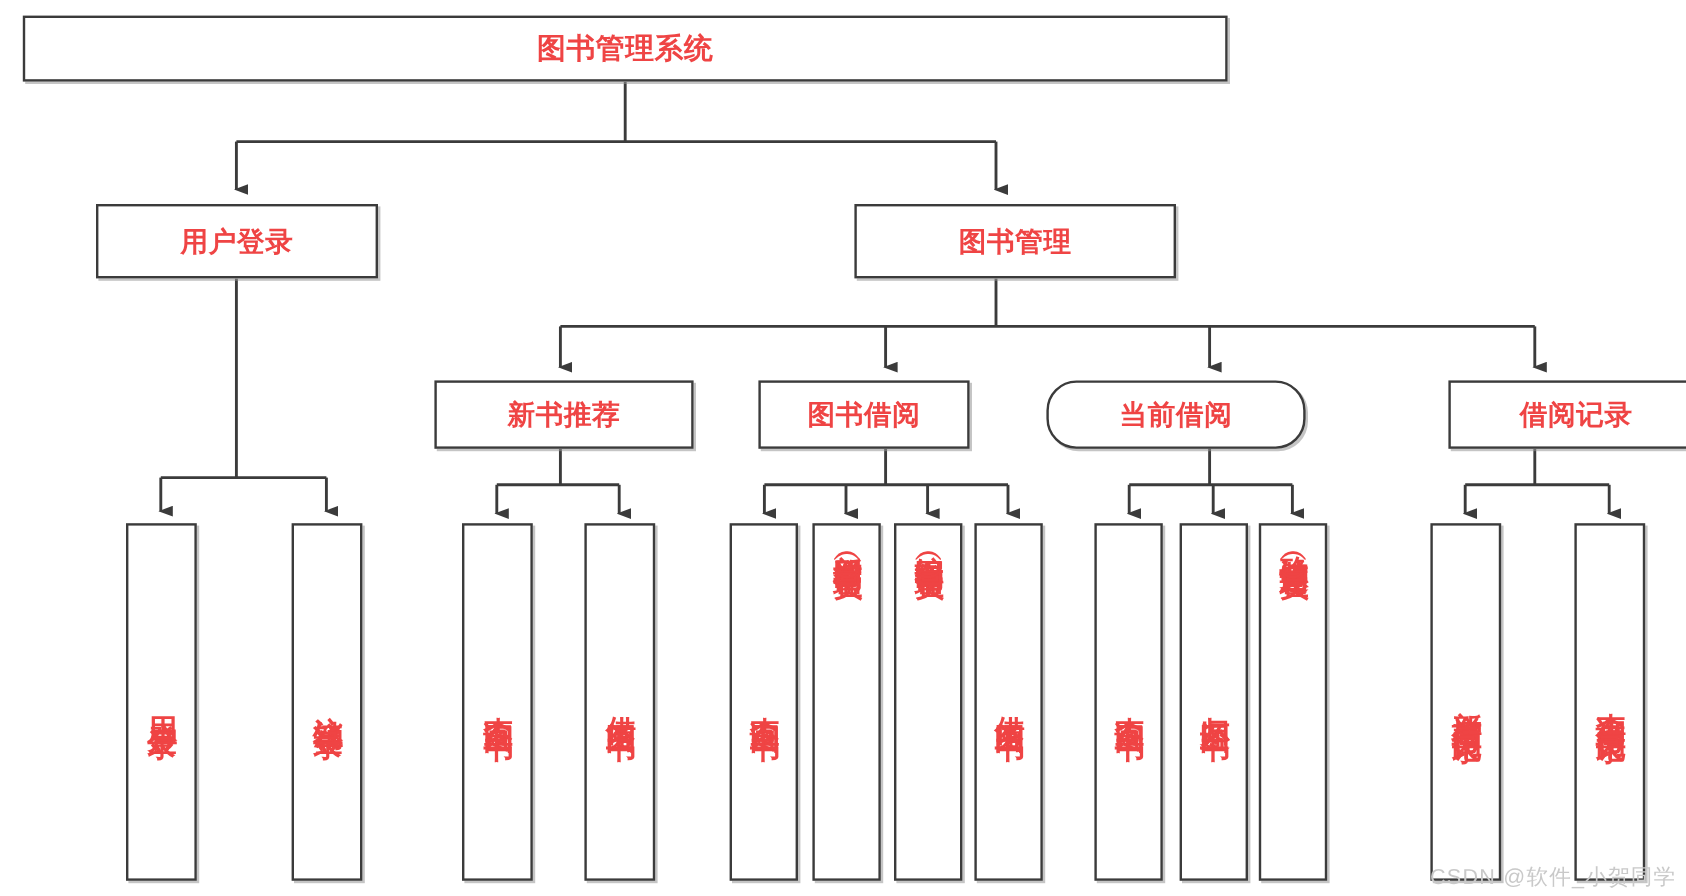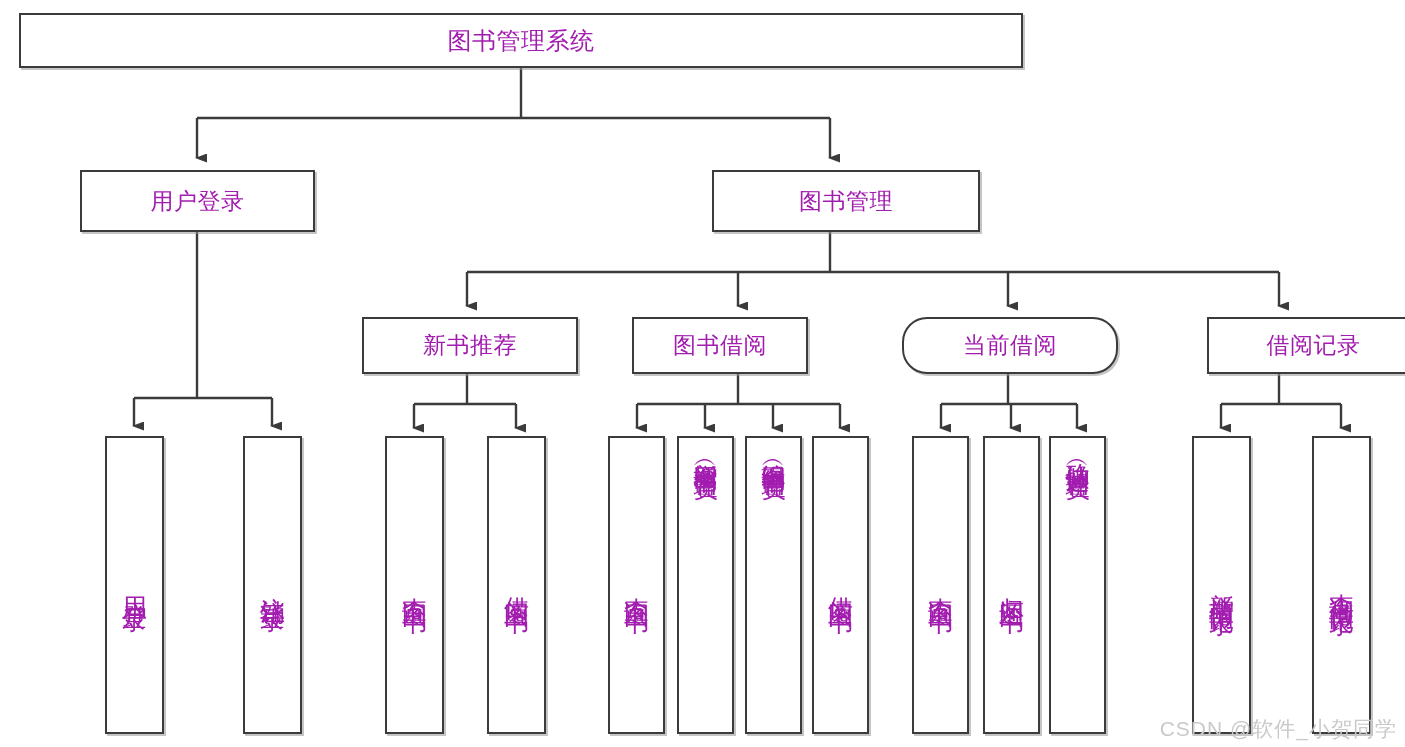--- a/index.html
+++ b/index.html
@@ -32,25 +32,26 @@
     box-sizing: border-box;
     background: #ffffff;
     border: 2px solid #3b3b3b;
     box-shadow: 2px 2px 0 0 rgba(150,150,150,0.55);
     display: flex;
     align-items: center;
     justify-content: center;
     z-index: 2;
   }
   .node .label {
-    color: #a21caf;
+    color: #ef4444;
     letter-spacing: 0.5px;
     text-align: center;
     line-height: 1.15;
     white-space: nowrap;
+    font-weight: bold;
   }
   
   .node.h .label {
     font-size: 23px;
   }
   .node.root .label {
     font-size: 24px;
   }
   
   .node.v {
@@ -71,21 +72,21 @@
     font-size: 24px;
   }
   .node.v.centered {
     align-items: center;
     padding-top: 0;
   }
   .watermark {
     position: absolute;
     right: 8px;
     bottom: 4px;
-    font-size: 21px;
+    font-size: 18px;
     color: #c9c9c9;
     letter-spacing: 1px;
     z-index: 3;
     white-space: nowrap;
     user-select: none;
   }
 </style>
 </head>
 <body>
 
@@ -151,21 +152,21 @@
   <div class="node h" id="n-book-manage" style="left: 712px; top: 170px; width: 268px; height: 62px;">
     <span class="label">图书管理</span>
   </div>
 
   <div class="node h" id="n-new-book-rec" style="left: 362px; top: 317px; width: 216px; height: 57px;">
     <span class="label">新书推荐</span>
   </div>
   <div class="node h" id="n-book-borrow" style="left: 632px; top: 317px; width: 176px; height: 57px;">
     <span class="label">图书借阅</span>
   </div>
-  <div class="node h" id="n-current-borrow" style="left: 902px; top: 317px; width: 216px; height: 57px; border-radius: 25px;">
+  <div class="node h" id="n-current-borrow" style="left: 872px; top: 317px; width: 216px; height: 57px; border-radius: 25px;">
     <span class="label">当前借阅</span>
   </div>
   <div class="node h" id="n-borrow-record" style="left: 1207px; top: 317px; width: 213px; height: 57px;">
     <span class="label">借阅记录</span>
   </div>
 
   <div class="node v centered" id="n-leaf-0" style="left: 105px; top: 436px; width: 59px; height: 298px;">
     <span class="label">用户登录</span>
   </div>
   <div class="node v centered" id="n-leaf-1" style="left: 243px; top: 436px; width: 59px; height: 298px;">

